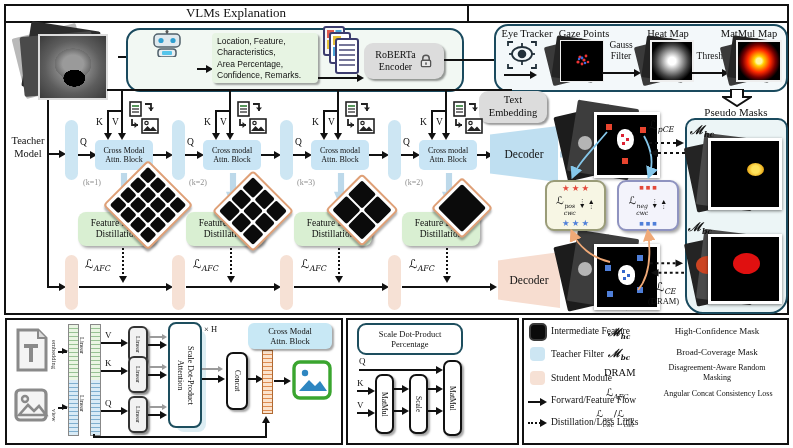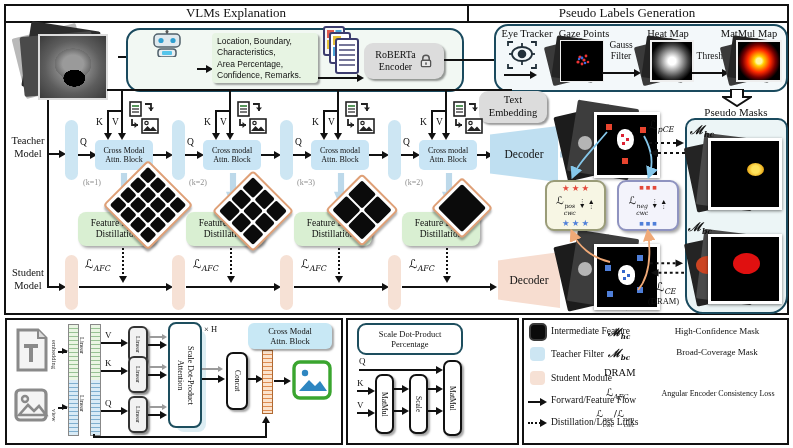--- a/index.html
+++ b/index.html
@@ -53,21 +53,20 @@
 </style>
 </head>
 <body>
 
 <div id="fig">
 
   <div class="abs" style="left:4px;top:4px;width:781px;height:307px;border:2px solid #111;"></div>
   <div class="hl" style="left:6px;top:21px;width:781px;height:1.5px;"></div>
   <div class="vl" style="left:467px;top:6px;height:15px;width:1.5px;"></div>
   <div class="abs t ctr" style="left:6px;top:5px;width:460px;height:16px;font-size:13px;">VLMs Explanation</div>
-  <div class="abs t ctr" style="left:468px;top:5px;width:318px;height:16px;font-size:13px;">Pseudo Labels Generation</div>
 
   <div class="abs" style="left:12px;top:24px;width:108px;height:80px;">
     <div class="frame" style="left:6px;top:6px;width:66px;height:62px;background:#b9b9b9;transform:rotate(-14deg);"></div>
     <div class="frame" style="left:14px;top:2px;width:70px;height:66px;background:#2c2c2c;transform:rotate(9deg);"></div>
     <div class="frame" style="left:10px;top:10px;width:72px;height:60px;background:#4a4a4a;transform:rotate(-5deg);"></div>
     <div class="abs" style="left:26px;top:10px;width:66px;height:62px;border:2px solid #ddd;
                 background:radial-gradient(ellipse 18px 14px at 52% 68%,#000 0 60%,transparent 61%),
                            radial-gradient(ellipse 26px 22px at 50% 45%,#9a9a9a 0 40%,#6c6c6c 70%,transparent 71%),
                            radial-gradient(ellipse at 50% 50%,#888 0 30%,#5d5d5d 60%,#3a3a3a 100%);"></div>
   </div>
@@ -85,21 +84,21 @@
       <circle cx="19" cy="2.5" r="1.5" fill="#555"></circle>
     <rect x="6" y="5" width="26" height="13" rx="4" fill="#dfe9ee" stroke="#50606b" stroke-width="1.5"></rect>
     <circle cx="13" cy="11.5" r="2.6" fill="#2f9fd0"></circle>
       <circle cx="25" cy="11.5" r="2.6" fill="#2f9fd0"></circle>
     <rect x="10" y="20" width="18" height="8" rx="3" fill="#e8eef1" stroke="#50606b" stroke-width="1.5"></rect>
     <rect x="14" y="22" width="10" height="4" rx="1" fill="#57c5ea"></rect>
   </svg>
   <div class="hl" style="left:197px;top:68px;width:11px;"></div>
   <div class="ar ar-r" style="left:206px;top:65px;"></div>
   <div class="abs sans pre" style="left:212px;top:33px;width:106px;height:50px;background:#e7f4e3;border-radius:4px;
-              box-shadow:2px 2px 2px rgba(0,0,0,.35);font-size:8.5px;line-height:1.35;padding:3px 5px;box-sizing:border-box;">Location, Boundary,
+              box-shadow:2px 2px 2px rgba(0,0,0,.35);font-size:8.5px;line-height:1.35;padding:3px 5px;box-sizing:border-box;">Location, Feature,
 Characteristics,
 Area Percentage,
 Confidence, Remarks.</div>
   <svg class="abs" style="left:322px;top:25px;" width="40" height="52" viewBox="0 0 40 52">
     <rect x="2" y="2" width="20" height="28" rx="2" fill="#f6f6f6" stroke="#3c3c6e" stroke-width="2"></rect>
     <rect x="5" y="5" width="7" height="8" fill="#e05a4e"></rect>
       <rect x="13.5" y="5" width="6" height="8" fill="#4aa3d8"></rect>
     <rect x="5" y="15" width="7" height="9" fill="#e8c23a"></rect>
     <rect x="8" y="8" width="20" height="30" rx="2" fill="#fff" stroke="#3c3c6e" stroke-width="2"></rect>
     <rect x="11" y="11" width="8" height="9" fill="#e8c23a"></rect>
@@ -191,21 +190,20 @@
   <svg class="abs" style="left:722px;top:89px;" width="30" height="18" viewBox="0 0 30 18">
     <polygon points="9,0 21,0 21,8 29,8 15,17 1,8 9,8" fill="#fff" stroke="#111" stroke-width="2"></polygon>
   </svg>
   <div class="abs t ctr" style="left:688px;top:105px;width:96px;height:13px;font-size:11px;">Pseudo Masks</div>
 
   <div class="graybox ctr pre" style="left:479px;top:91px;width:68px;height:32px;border-radius:9px;font-size:10.5px;line-height:1.2;">Text
 Embedding</div>
   <div class="hl" style="left:107px;top:89px;width:405px;"></div>
 
   <div class="abs t ctr" style="left:4px;top:130px;width:48px;height:34px;font-size:10.5px;line-height:1.25;">Teacher Model</div>
-  <div class="abs t ctr" style="left:4px;top:262px;width:48px;height:34px;font-size:10.5px;line-height:1.25;">Student Model</div>
 
   <div class="bar tbarc" style="left:65px;top:120px;height:60px;background:#cde6f3;"></div>
   <div class="bar" style="left:65px;top:255px;height:55px;background:#f6e1d5;"></div>
   <div class="vl" style="left:121px;top:90px;height:46px;"></div>
   <div class="ar ar-d" style="left:118px;top:133px;"></div>
   <div class="hl" style="left:107px;top:110px;width:15px;"></div>
   <div class="vl" style="left:107px;top:110px;height:26px;"></div>
   <div class="ar ar-d" style="left:104px;top:133px;"></div>
   <div class="abs t" style="left:96px;top:117px;font-size:9.5px;">K</div>
   <div class="abs t" style="left:112px;top:117px;font-size:9.5px;">V</div>
@@ -659,23 +657,25 @@
   <div class="ar ar-r" style="left:540px;top:419px;"></div>
   <div class="abs t lg-label" style="left:551px;top:417px;">Distillation/Loss Links</div>
 
   <div class="abs mb" style="left:608px;top:324px;font-size:11px;">
     <span>ℳ</span><sub>hc</sub></div>
   <div class="abs t ctr" style="left:648px;top:326px;width:138px;font-size:9px;">High-Confidence Mask</div>
   <div class="abs mb" style="left:608px;top:345px;font-size:11px;">
     <span>ℳ</span><sub>bc</sub></div>
   <div class="abs t ctr" style="left:648px;top:347px;width:138px;font-size:9px;">Broad-Coverage Mask</div>
   <div class="abs t" style="left:604px;top:367px;font-size:10.5px;">DRAM</div>
+  <div class="abs t ctr pre" style="left:648px;top:363px;width:138px;font-size:8px;line-height:1.25;">Disagreement-Aware Random
+Masking</div>
   <div class="abs math" style="left:606px;top:386px;font-size:10.5px;">
     <span>ℒ</span><sub>AFC</sub></div>
-  <div class="abs t ctr" style="left:648px;top:389px;width:140px;font-size:8px;">Angular Encoder Consistency Loss</div>
+  <div class="abs t ctr" style="left:648px;top:389px;width:140px;font-size:8px;">Angular Concat Consistency Loss</div>
   <div class="abs math" style="left:596px;top:408px;font-size:9.5px;">
     <span>ℒ</span><span class="stack">
         <span>pos</span>
         <span>cwc</span>
       </span><span style="font-style:normal;">/</span><span>ℒ</span><span class="stack">
         <span>neg</span>
         <span>cwc</span>
       </span>
   </div>
 

